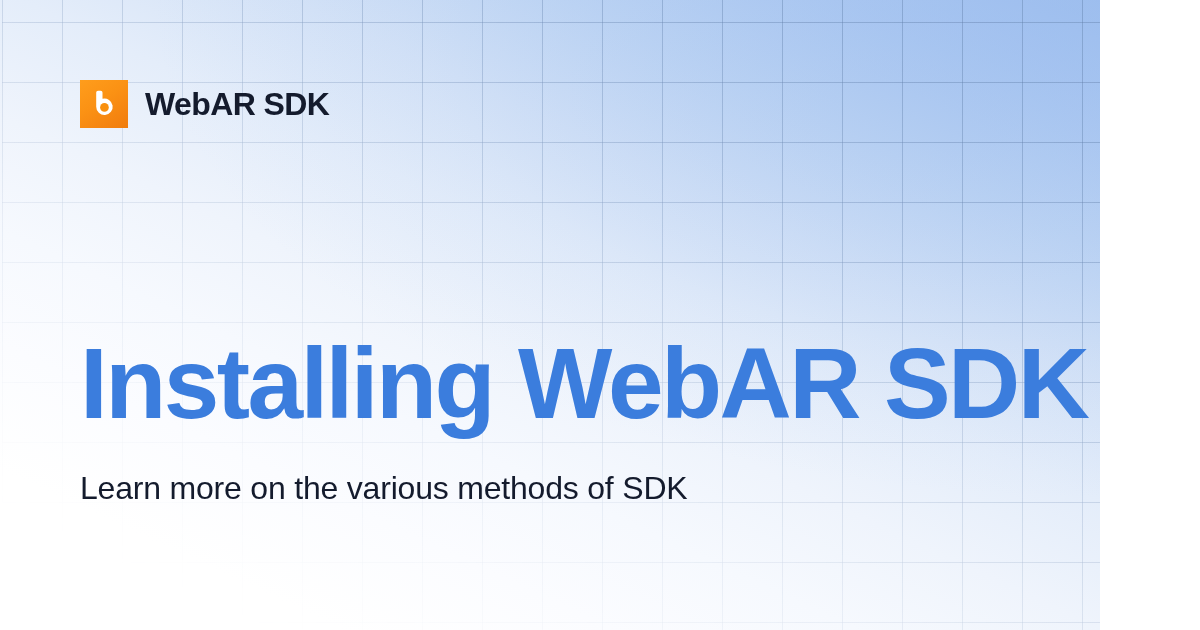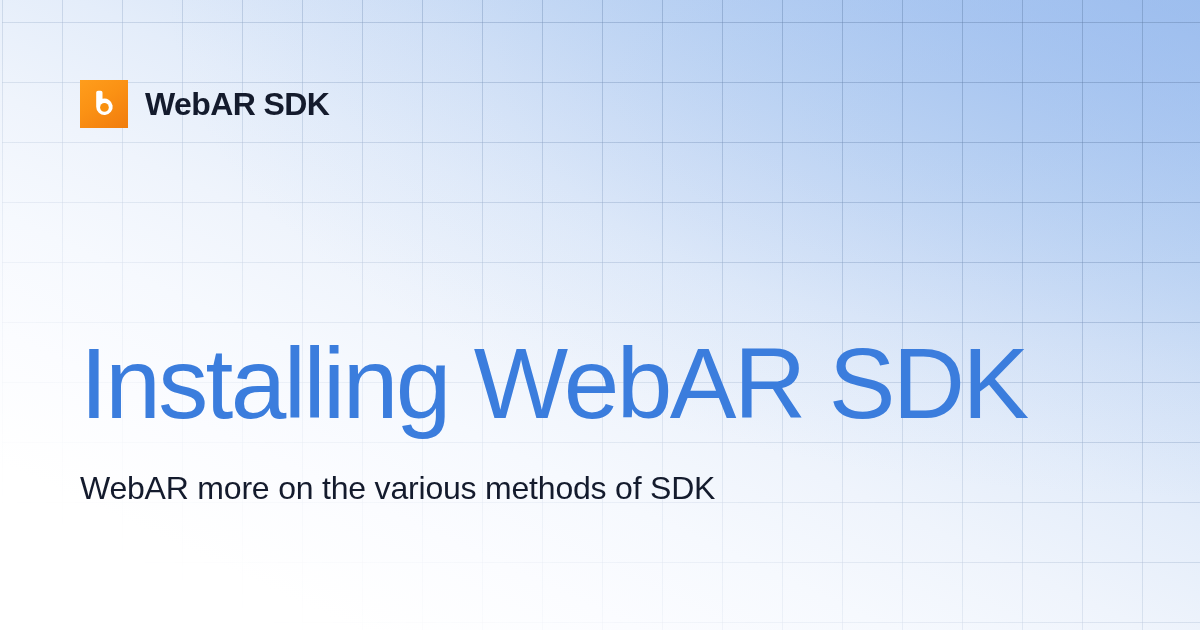--- a/index.html
+++ b/index.html
@@ -12,21 +12,21 @@
   }
 
   body {
     font-family: "Liberation Sans", sans-serif;
     background: #ffffff;
   }
 
   
   .card {
     position: relative;
-    width: 1200px;
+    width: 1100px;
     height: 630px;
     overflow: hidden;
     background: #ffffff;
     isolation: isolate;
   }
 
   
   .bg-gradient {
     position: absolute;
     inset: 0;
@@ -141,21 +141,21 @@
     line-height: 1;
     white-space: nowrap;
   }
 
   
   .headline {
     position: absolute;
     left: 80px;
     top: 333px;
     font-size: 100px;
-    font-weight: normal;
+    font-weight: bold;
     color: #3b7ddd;
     letter-spacing: -2.6px;
     line-height: 1;
     white-space: nowrap;
   }
 
   
   .subtitle {
     position: absolute;
     left: 80px;
@@ -194,17 +194,17 @@
                    z"></path>
           <circle cx="51.5" cy="61.5" r="14.5" fill="#f9900e"></circle>
         </svg>
       </div>
       <div class="brand-name">WebAR SDK</div>
     </div>
 
     <h1 class="headline">Installing WebAR SDK</h1>
 
     <div class="subtitle">
-      <span class="subtitle-line">WebAR more on the various methods of SDK</span>
+      <span class="subtitle-line">Learn more on the various methods of SDK</span>
     </div>
 
   </div>
 </div>
 
 </body></html>

